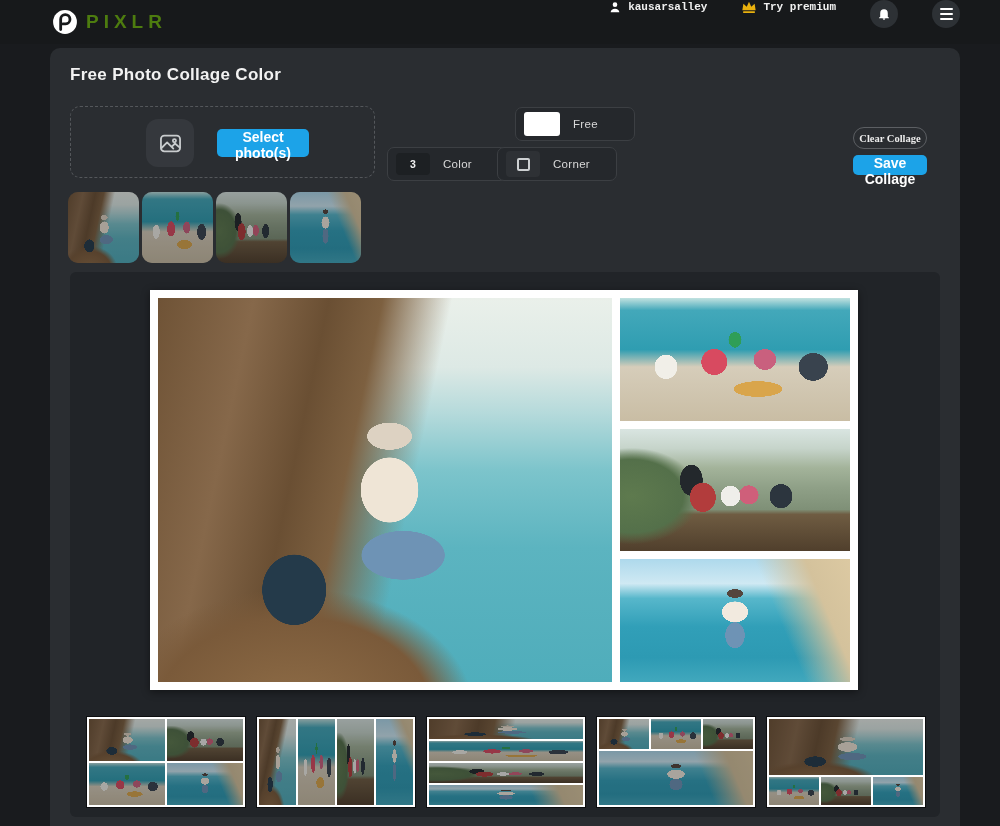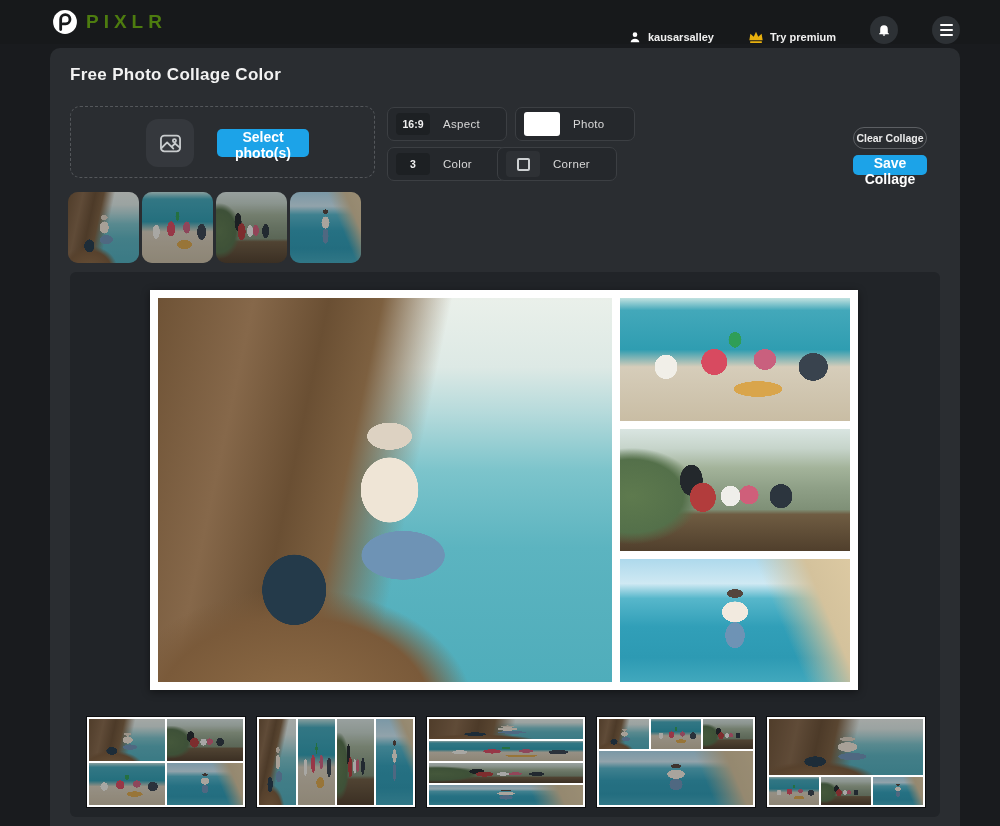--- a/index.html
+++ b/index.html
@@ -10,21 +10,21 @@
     color:#e8e8e8;
     overflow:hidden;
     position:relative;
   }
   .topbar{
     position:absolute; left:0; top:0; width:1000px; height:44px;
     background:#17191b; display:flex; align-items:center;
   }
   .logo-wrap{ display:flex; align-items:center; gap:8px; margin-left:52px; cursor:pointer; }
   .brand{ font-size:19px; font-weight:bold; letter-spacing:5px; color:#4d7c0f; }
-  .top-right{ position:absolute; right:40px; top:0; height:44px; display:flex; align-items:flex-end; gap:34px; }
+  .top-right{ position:absolute; right:40px; top:0; height:44px; display:flex; align-items:flex-start; gap:34px;font-family:Liberation Mono, monospace; }
   .top-item{ display:flex; align-items:center; gap:6px; cursor:pointer; font-size:11px; font-weight:bold; color:#f0f0f0; }
   .circle-btn{
     width:28px; height:28px; border-radius:50%; background:#2d3135;
     display:flex; align-items:center; justify-content:center; cursor:pointer;
   }
   .bars{ display:flex; flex-direction:column; gap:3px; }
   .bars span{ display:block; width:13px; height:2px; background:#fff; border-radius:1px; }
 
   .panel{
     position:absolute; left:50px; top:48px; width:910px; height:778px;
@@ -57,21 +57,21 @@
     font-size:10.5px; font-weight:bold; color:#f0f0f0; padding:0 3px;
   }
   .ctrl .lbl{ font-size:11.5px; color:#d8d8d8; letter-spacing:.3px; }
   .swatch{ width:36px; height:24px; background:#ffffff; border-radius:3px; }
   .corner-tile{ width:34px; height:26px; background:#2e3135; border-radius:4px; display:flex; align-items:center; justify-content:center; }
   .corner-square{ width:13px; height:13px; border:2px solid #cdd0d2; border-radius:2px; }
 
   .clear-btn{
     position:absolute; right:33px; top:79px; width:74px; height:22px;
     background:transparent; border:1px solid #5c5f63; border-radius:11px;
-    color:#ececec; font-family:Liberation Sans, sans-serif; font-size:10.5px; font-weight:bold; cursor:pointer;
+    color:#ececec; font-family:Liberation Serif, serif; font-size:10.5px; font-weight:bold; cursor:pointer;
   }
   .save-btn{ position:absolute; right:33px; top:107px; width:74px; height:20px; }
 
   .thumb-row{ position:absolute; left:18px; top:144px; display:flex; gap:3px; }
   .thumb{ width:71px; height:71px; border-radius:10px; overflow:hidden; position:relative; cursor:pointer; }
 
   .workspace{
     position:absolute; left:20px; top:224px; width:870px; height:545px;
     background:#212428; border-radius:6px;
   }
@@ -193,27 +193,23 @@
         <svg width="27" height="27" viewBox="0 0 24 24" fill="none" stroke="#c9ccce" stroke-width="1.6" stroke-linecap="round" stroke-linejoin="round">
           <rect x="3.5" y="5" width="17" height="14" rx="3"></rect>
           <circle cx="15.5" cy="9.5" r="1.4"></circle>
           <path d="M4 16l5-5 5.5 5.5M13 15l3-3 4 3.5"></path>
         </svg>
       </span>
     </div>
     <button class="btn-blue select-btn">Select photo(s)</button>
   </div>
 
-  <div class="ctrl" style="left:337px; top:59px;">
-    <span class="badge">16:9</span>
-    <span class="lbl">Aspect</span>
-  </div>
   <div class="ctrl" style="left:465px; top:59px;">
     <span class="swatch" title="#ffffff"></span>
-    <span class="lbl">Photo</span>
+    <span class="lbl">Free</span>
   </div>
   <div class="ctrl" style="left:337px; top:99px;">
     <span class="badge">3</span>
     <span class="lbl">Color</span>
   </div>
   <div class="ctrl" style="left:447px; top:99px;">
     <span class="corner-tile">
       <span class="corner-square"></span>
     </span>
     <span class="lbl">Corner</span>

